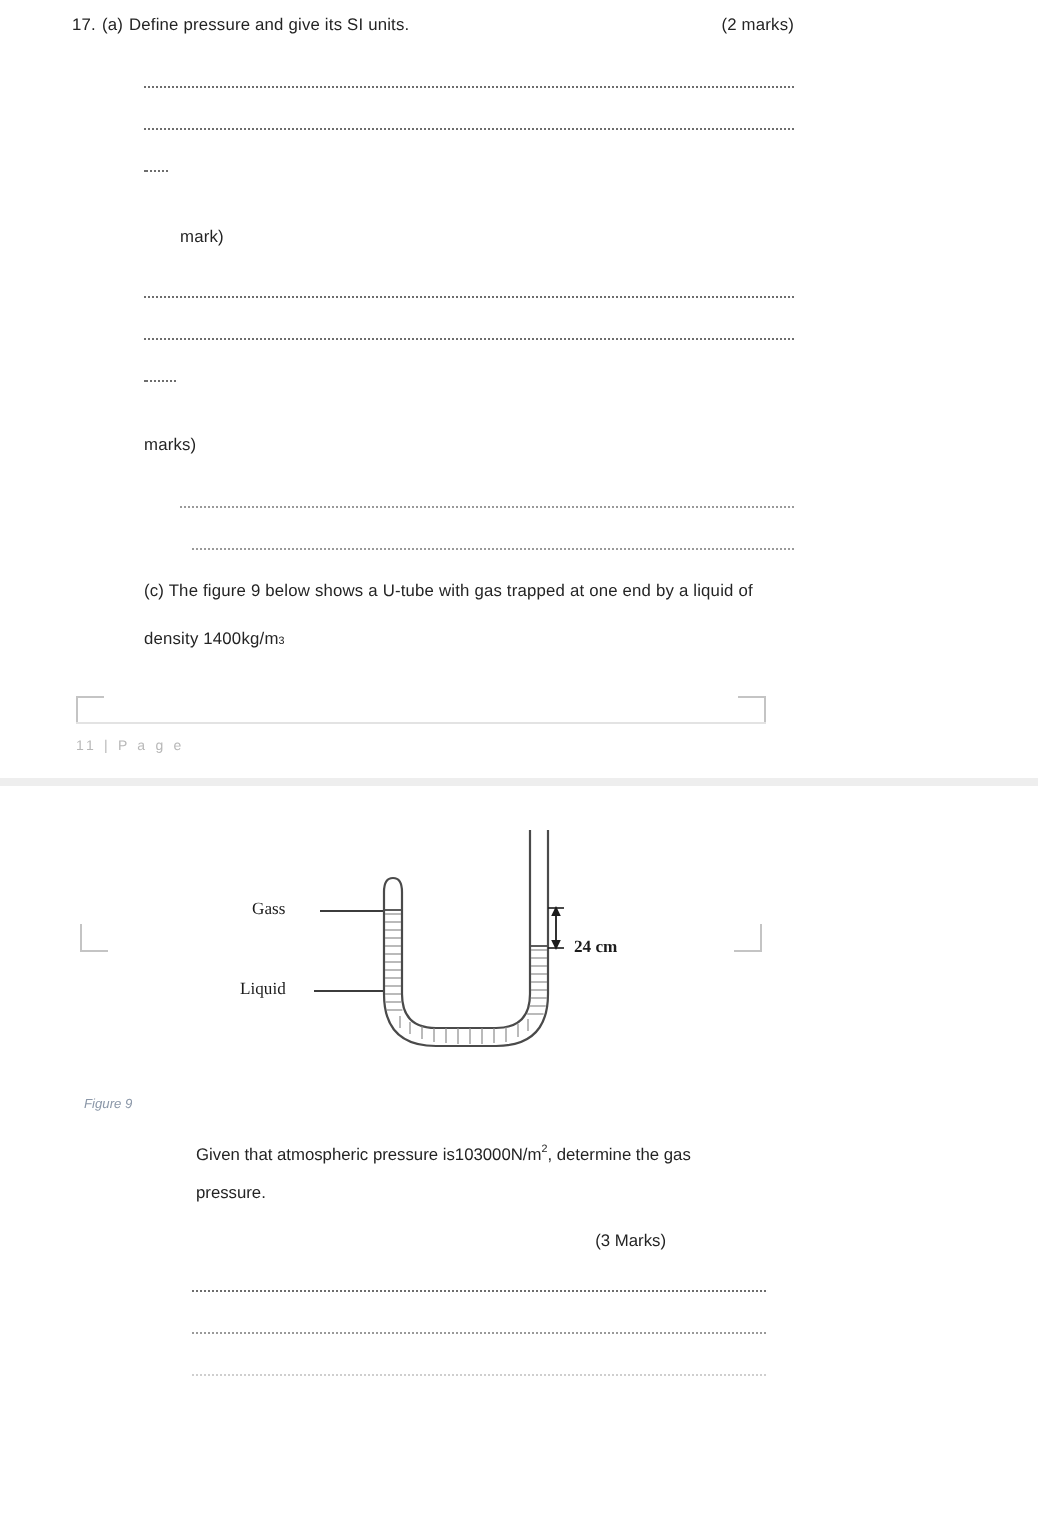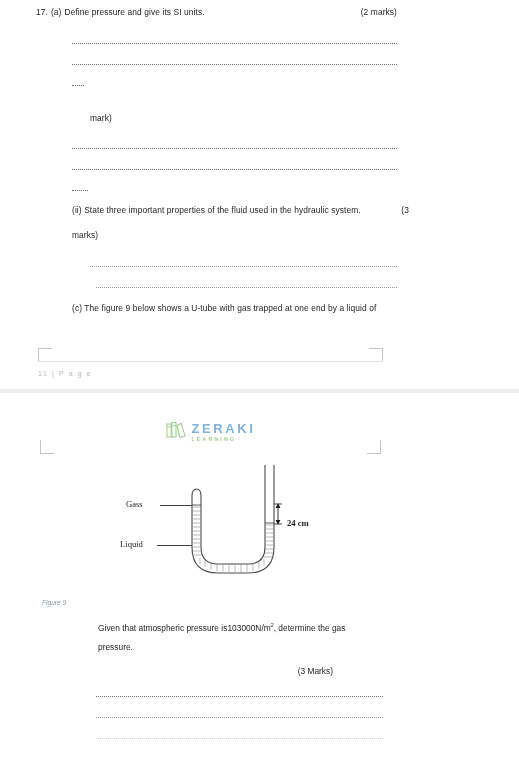--- a/index.html
+++ b/index.html
@@ -213,69 +213,54 @@
     </div>
 
     <div style="height:13px"></div>
     <div class="dots indent-1"></div>
     <div style="height:10px"></div>
     <div class="dots indent-1"></div>
     <div style="height:10px"></div>
     <div class="dots stub indent-1" style="width:16px;"></div>
 
     <div style="height:13px"></div>
-    <div class="line-row indent-1" style="margin-right:-12px;">
-      <span class="q-text">(ii) State three important properties of the fluid used in the hydraulic system.</span>
-      <span class="marks">(3</span>
-    </div>
     <div class="line-row indent-1" style="margin-top:12px;">
       <span>marks)</span>
     </div>
 
     <div style="height:14px"></div>
     <div class="dots light" style="margin-left:54px;"></div>
     <div style="height:10px"></div>
     <div class="dots light" style="margin-left:60px;"></div>
 
     <div style="height:14px"></div>
     <div class="line-row indent-1">
       <span class="q-text">(c) The figure  9 below shows a U-tube with gas trapped at one end by a liquid of</span>
+    </div>
+    <div class="line-row indent-1" style="margin-top:11px;">
+      <span>density 1400kg</span>
+        <span>/</span>
+        <span>m</span>
+        <sup>3</sup>
     </div>
   </div>
 
   <div class="corner tl" style="left:38px; bottom:27px;"></div>
   <div class="corner tr" style="right:38px; bottom:27px;"></div>
   <div class="footer-rule"></div>
   <div class="page-footer">11 | P a g e</div>
 </div>
 
 <div id="page-gap"></div>
 
 <div class="page" id="page-two">
 
   <div class="corner bl" style="left:40px; top:47px;"></div>
   <div class="corner br" style="right:40px; top:47px;"></div>
 
-  <div class="logo-wrap">
-    <div class="logo">
-      <span>
-        <svg width="20" height="18" viewBox="0 0 20 18" aria-hidden="true">
-          <rect x="1" y="3" width="4.2" height="13" fill="none" stroke="#9fcf8f" stroke-width="1.1"></rect>
-          <rect x="5.8" y="1.5" width="4.2" height="14.5" fill="none" stroke="#9fcf8f" stroke-width="1.1"></rect>
-          <path d="M11 4.5 L15.4 2.4 L19 15.2 L13.9 16.4 Z" fill="none" stroke="#9fcf8f" stroke-width="1.1"></path>
-          <line x1="1" y1="6" x2="5.2" y2="6" stroke="#9fcf8f" stroke-width="0.9"></line>
-          <line x1="5.8" y1="4.6" x2="10" y2="4.6" stroke="#9fcf8f" stroke-width="0.9"></line>
-        </svg>
-      </span>
-      <span class="logo-text">
-        <span class="logo-zeraki">ZERAKI</span>
-        <span class="logo-learning">LEARNING</span>
-      </span>
-    </div>
-  </div>
 
   <div class="figure-area">
 
     <span class="diag-label" style="left:126px; top:34px;">Gass</span>
     <div class="leader" style="left:160px; top:40px; width:32px;"></div>
 
     <span class="diag-label" style="left:120px; top:74px;">Liquid</span>
     <div class="leader" style="left:157px; top:80px; width:35px;"></div>
 
     <svg width="200" height="120" viewBox="0 0 200 120" style="position:absolute; left:100px; top:0;">

